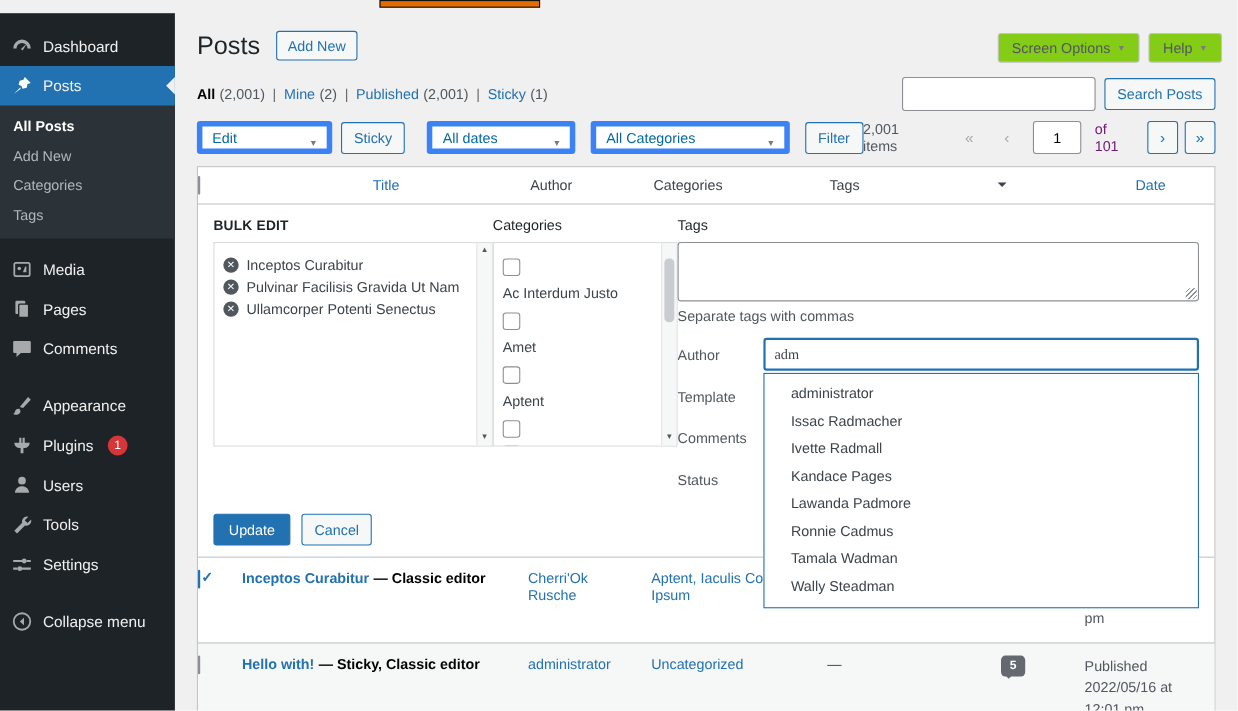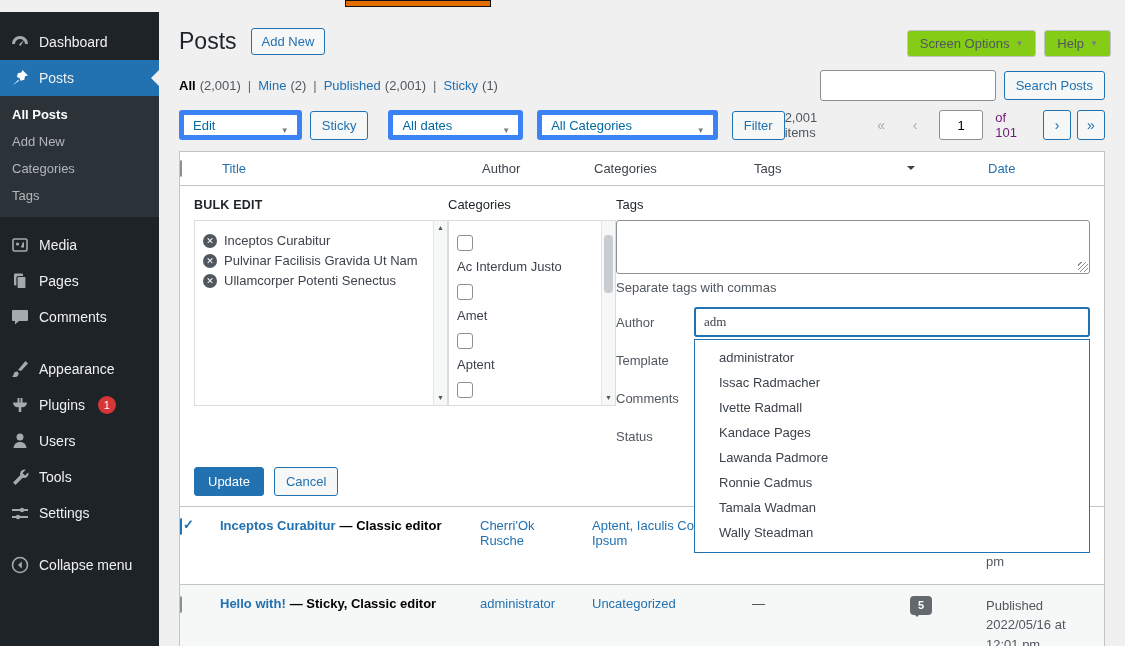--- a/index.html
+++ b/index.html
@@ -81,21 +81,21 @@
   .page-btn.enabled { background:#f6f7f7; border:1px solid #2271b1; color:#2271b1; }
   .page-input { width:44px; height:30px; border:1px solid #8c8f94; border-radius:3px;
     text-align:center; font-size:13px; font-family:inherit; margin:0 4px; }
   .paging-total { color:#701a75; margin:0 6px 0 2px; }
 
   
   .list-table { margin-top:10px; background:#fff; border:1px solid #c3c4c7; }
   .tgrid { display:grid; grid-template-columns:40px 260px 112px 160px 150px 84px 1fr; }
   .thead { height:34px; align-items:center; border-bottom:1px solid #c3c4c7; font-size:13px; }
   .th { padding-left:2px; }
-  .th-sortable { color:#2271b1; }
+  .th-sortable { color:#2271b1;text-align:center; }
   .cb { width:16px; height:16px; border:1px solid #8c8f94; border-radius:3px;
     background:#fff; margin:0 auto; position:relative; }
   .cb.checked { border-color:#2271b1; }
   .cb.checked::after { content:"✓"; position:absolute; left:2px; top:-2px;
     color:#2271b1; font-weight:700; font-size:13px; }
   .bubble-icon { width:17px; height:13px; background:#3c434a; border-radius:3px; position:relative; }
   .bubble-icon::after { content:""; position:absolute; left:3px; bottom:-5px;
     border:4px solid transparent; border-top-color:#3c434a; }
 
   

